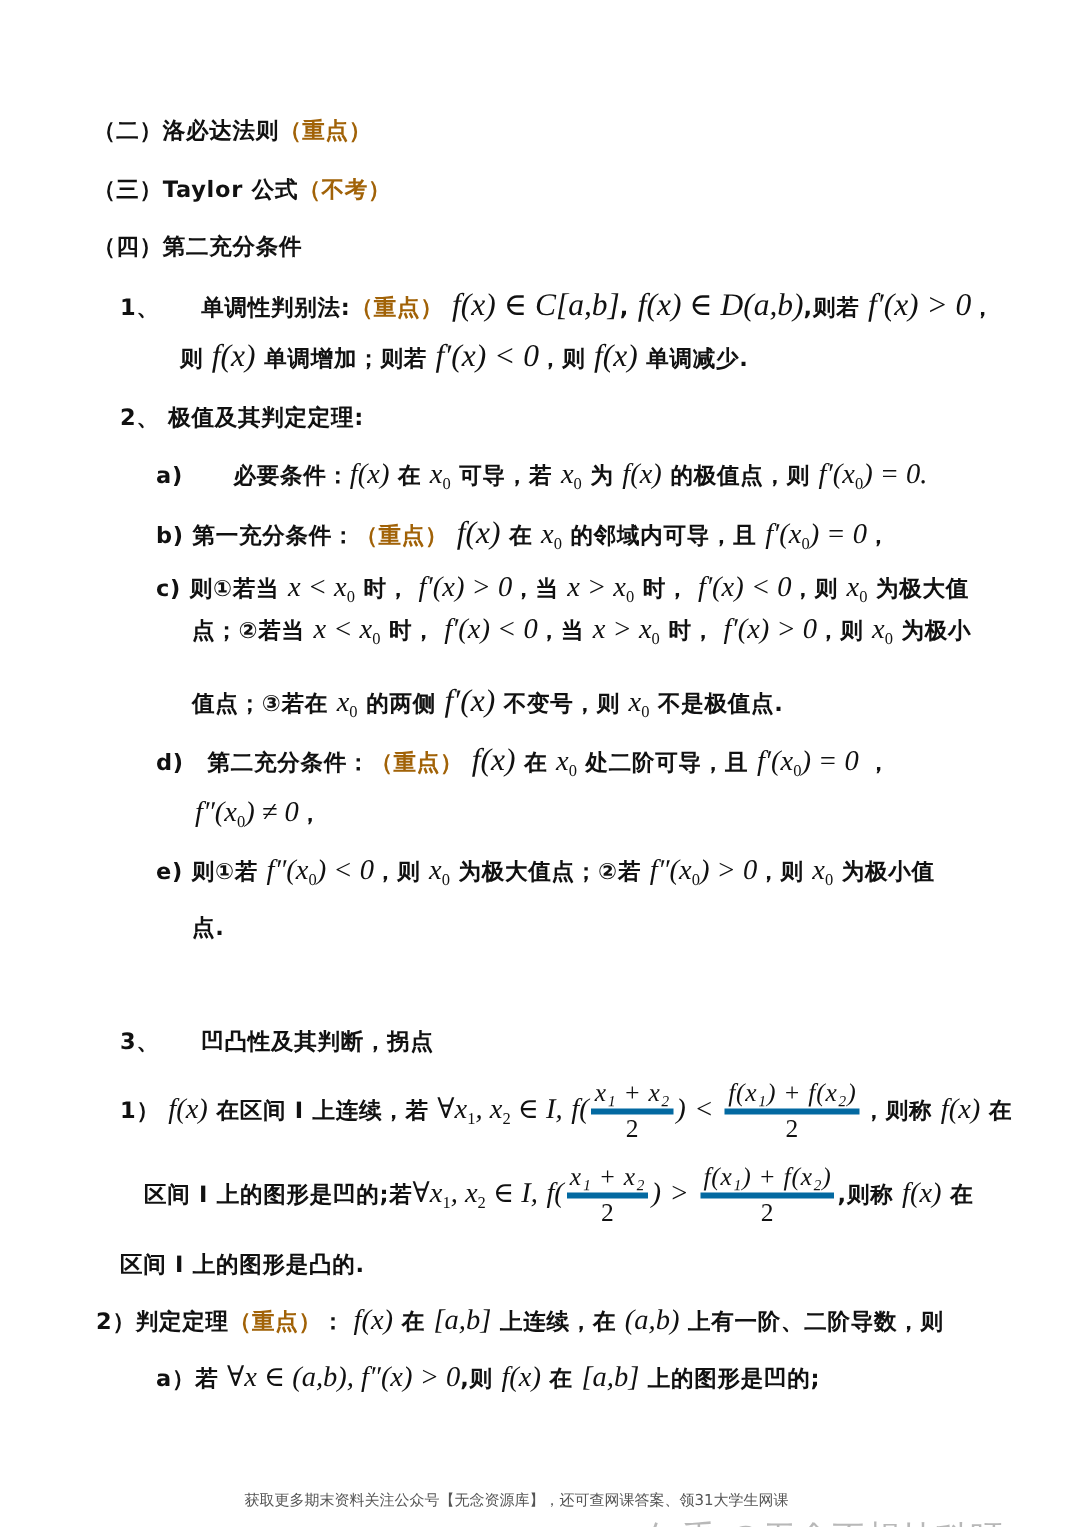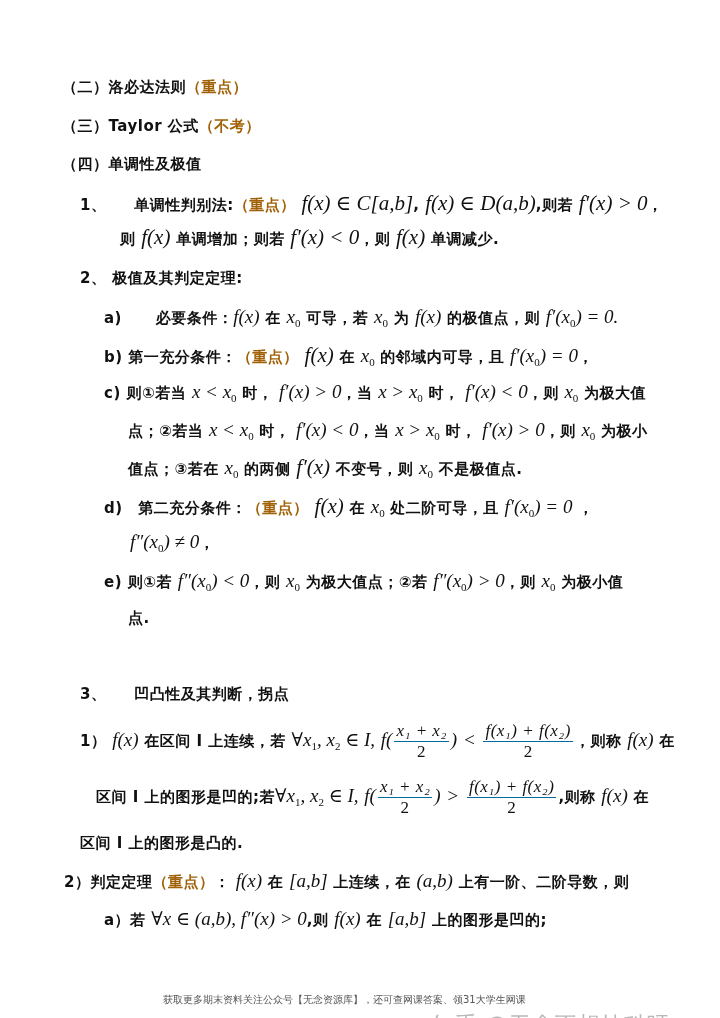--- a/index.html
+++ b/index.html
@@ -20,21 +20,21 @@
       letter-spacing: 0;
       text-align: right;
     }
     .m.big { font-size: 21px; }
     .sub { font-size: 11px; vertical-align: -4px; font-style: normal; }
     .frac {
       display: inline-block; vertical-align: middle; text-align: center;
       font-family: "Liberation Serif", "DejaVu Serif", serif; font-weight: normal;
       font-style: italic; font-size: 17px; line-height: 20px; margin: 0 2px;
     }
-    .frac .num { display: block; border-bottom: 1px solid #0369a1; padding: 0 2px; }
+    .frac .num { display: block; border-bottom: 4px solid #0369a1; padding: 0 2px; }
     .frac .den { display: block; font-style: normal; }
     .footer {
       position: absolute; left: 163px; top: 993px;
       font-size: 10px; color: #555; white-space: nowrap;
       font-weight: normal; letter-spacing: 0;
     }
     .watermark {
       position: absolute; left: 432px; top: 1010px;
       font-size: 23px; color: rgba(160,160,160,0.75); white-space: nowrap;
       font-weight: normal;
@@ -43,21 +43,21 @@
 </head>
 <body>
 
 <div class="line" style="left:62px;top:76px;">
   <span>（二）洛必达法则</span><span class="red">（重点）</span>
 </div>
 <div class="line" style="left:62px;top:115px;">
   <span>（三）Taylor 公式</span><span class="red">（不考）</span>
 </div>
 <div class="line" style="left:62px;top:153px;">
-  <span>（四）单调性及极值</span>
+  <span>（四）第二充分条件</span>
 </div>
 
 <div class="line" style="left:80px;top:192px;">
   <span>1、</span>
   <span style="margin-left:22px">单调性判别法:</span><span class="red">（重点）</span>
   <span class="m big">f(x) ∈ C[a,b]</span><span>,</span>
   <span class="m big">f(x) ∈ D(a,b)</span><span>,则若</span>
   <span class="m big">f′(x) &gt; 0</span><span>，</span>
 </div>
 <div class="line" style="left:120px;top:226px;">
@@ -102,21 +102,21 @@
   <span>则①若当</span>
   <span class="m"><span>x &lt; x</span><span class="sub">0</span></span>
   <span>时，</span>
   <span class="m">f′(x) &gt; 0</span><span>，当</span>
   <span class="m"><span>x &gt; x</span><span class="sub">0</span></span>
   <span>时，</span>
   <span class="m">f′(x) &lt; 0</span><span>，则</span>
   <span class="m"><span>x</span><span class="sub">0</span></span>
   <span>为极大值</span>
 </div>
-<div class="line" style="left:128px;top:419px;">
+<div class="line" style="left:128px;top:409px;">
   <span>点；②若当</span>
   <span class="m"><span>x &lt; x</span><span class="sub">0</span></span>
   <span>时，</span>
   <span class="m">f′(x) &lt; 0</span><span>，当</span>
   <span class="m"><span>x &gt; x</span><span class="sub">0</span></span>
   <span>时，</span>
   <span class="m">f′(x) &gt; 0</span><span>，则</span>
   <span class="m"><span>x</span><span class="sub">0</span></span>
   <span>为极小</span>
 </div>

